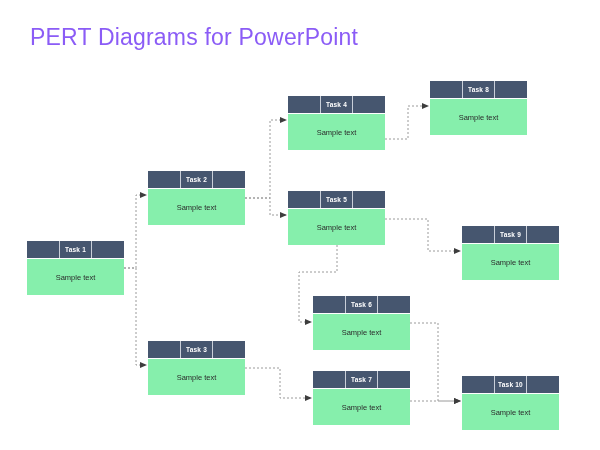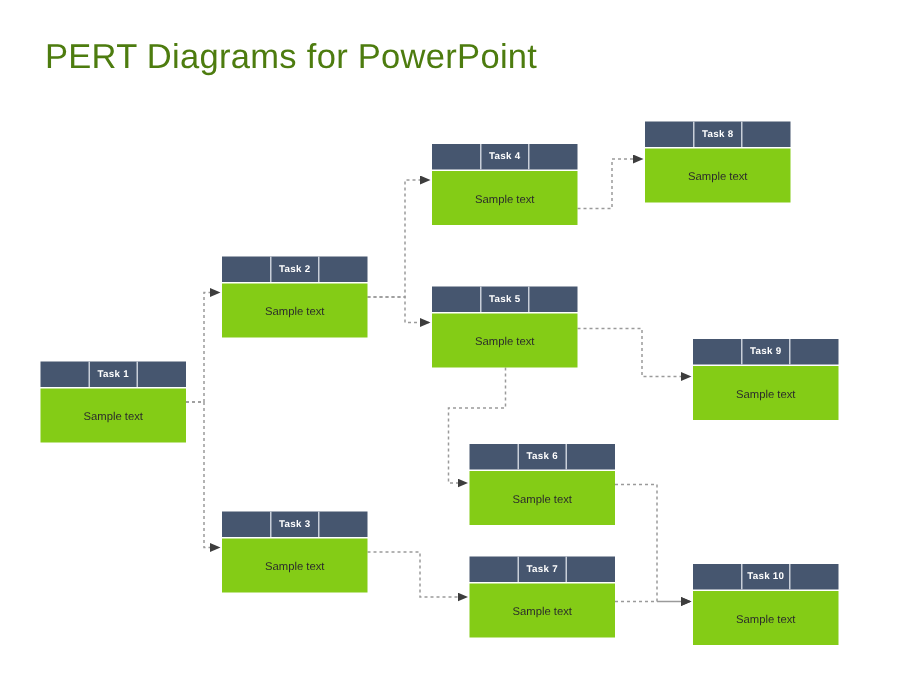--- a/index.html
+++ b/index.html
@@ -5,41 +5,41 @@
   html,body{margin:0;padding:0;}
   body{
     width:600px;height:450px;background:#ffffff;
     font-family:"Liberation Sans", sans-serif;
     overflow:hidden;position:relative;
   }
   #slide{position:absolute;left:0;top:0;width:600px;height:450px;background:#fff;}
 
   #title{
     position:absolute;left:30px;top:24px;
-    font-size:23px;font-weight:400;color:#4d7c0f;
+    font-size:23px;font-weight:400;color:#8b5cf6;
     letter-spacing:.2px;white-space:nowrap;
   }
 
   svg#wires{position:absolute;left:0;top:0;width:600px;height:450px;pointer-events:none;}
 
   .node{position:absolute;width:97px;height:54px;box-sizing:border-box;}
   .node .hdr{
     position:absolute;left:0;top:0;width:97px;height:17px;
     background:#46566f;display:flex;box-sizing:border-box;
   }
   .node .hdr .cell{
     flex:1 1 0;height:17px;box-sizing:border-box;
     display:flex;align-items:center;justify-content:center;
     font-size:6.5px;font-weight:bold;color:#ffffff;
     border-right:1px solid #c9cfd9;letter-spacing:.2px;
   }
   .node .hdr .cell:last-child{border-right:none;}
   .node .body{
     position:absolute;left:0;top:18px;width:97px;height:36px;
-    background:#84cc16;display:flex;align-items:center;justify-content:center;
+    background:#86efac;display:flex;align-items:center;justify-content:center;
     font-size:7.5px;color:#2b2b2b;box-sizing:border-box;
   }
 
   
   #n1 {left:27px; top:241px;}
   #n2 {left:148px;top:171px;}
   #n3 {left:148px;top:341px;}
   #n4 {left:288px;top:96px;}
   #n5 {left:288px;top:191px;}
   #n6 {left:313px;top:296px;}

